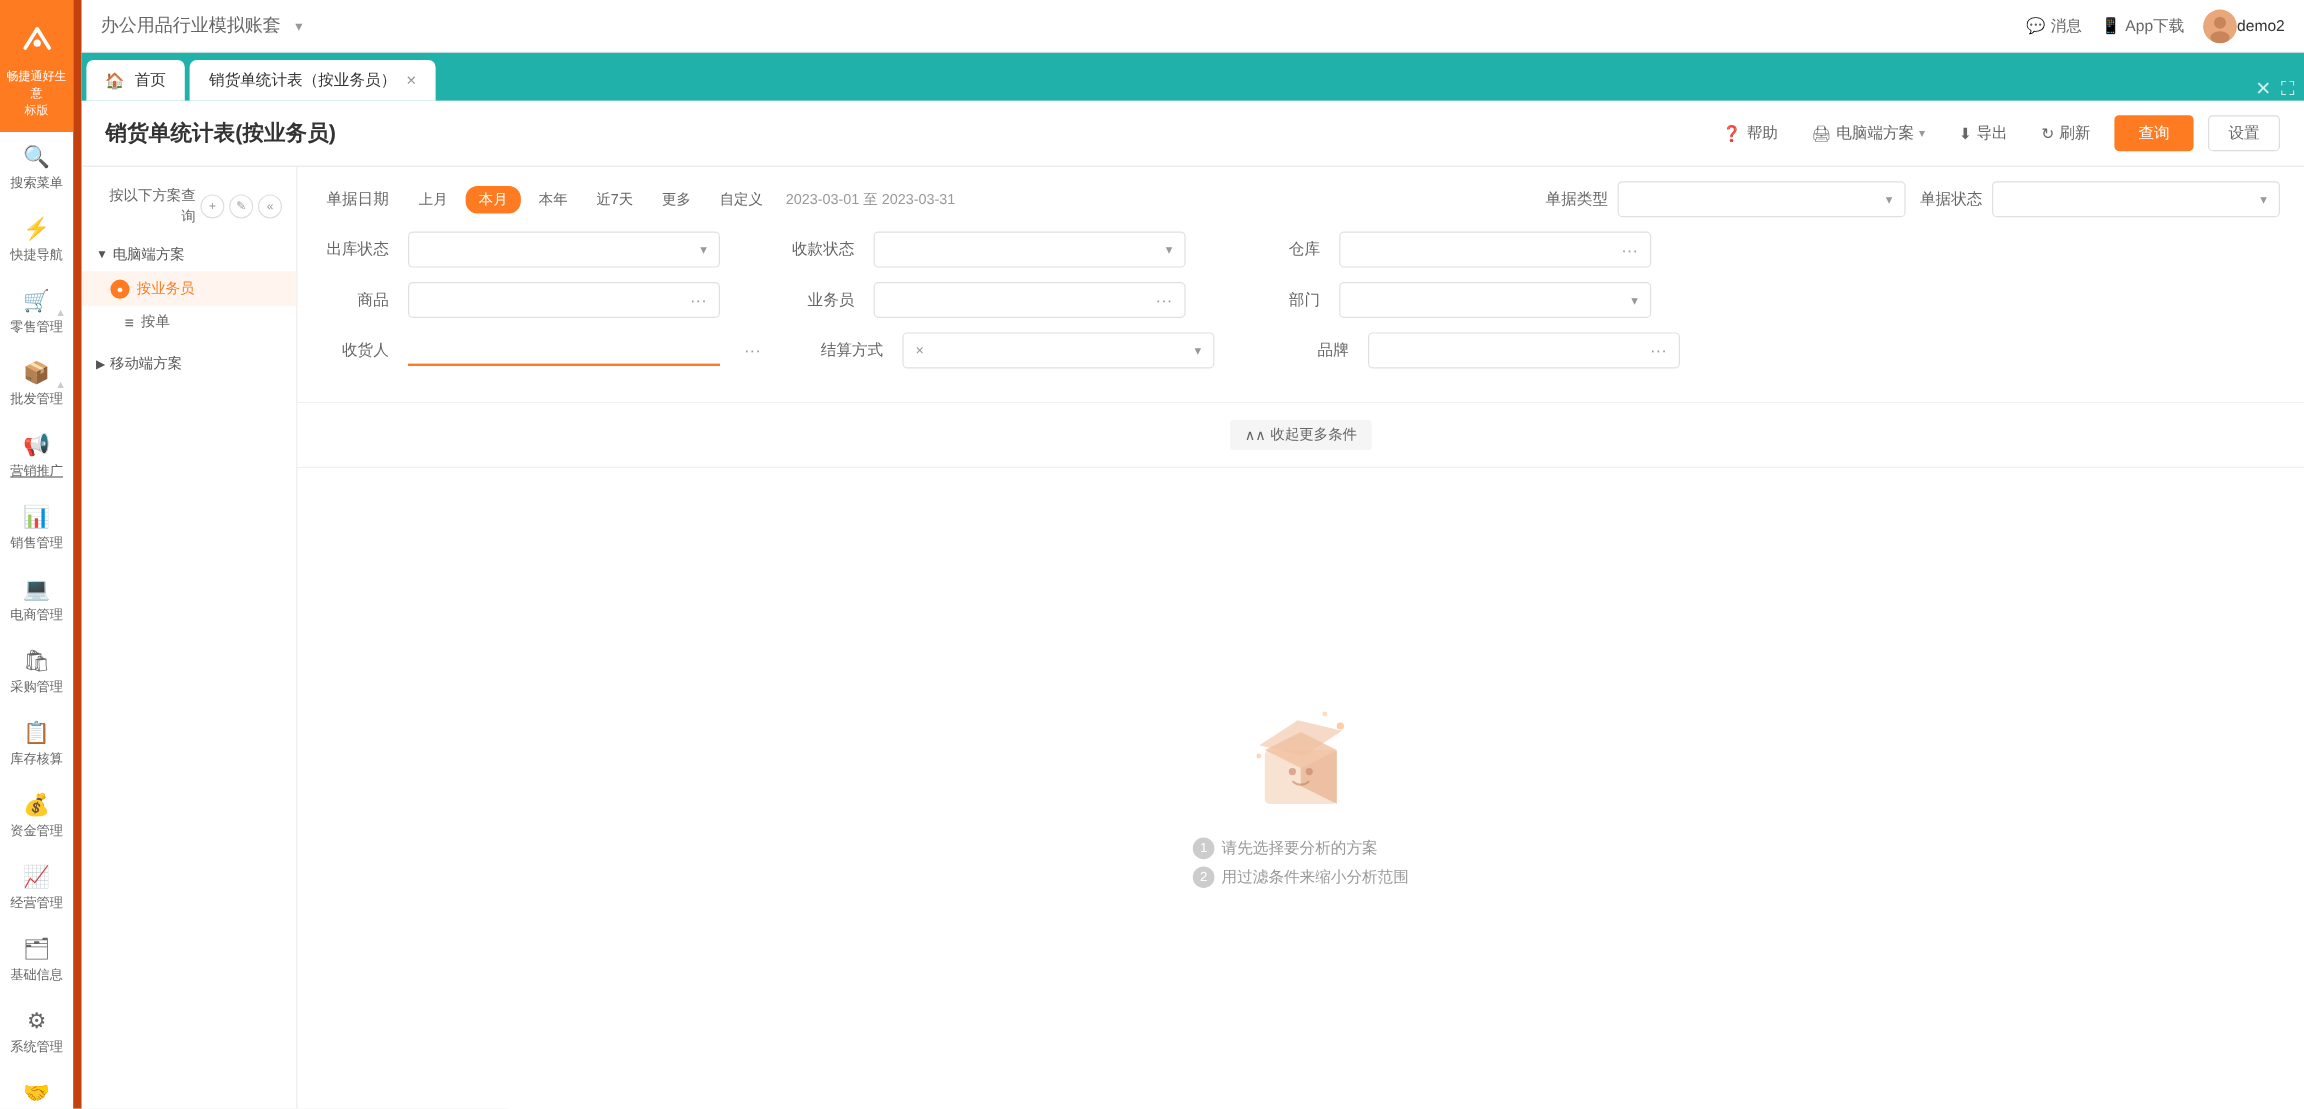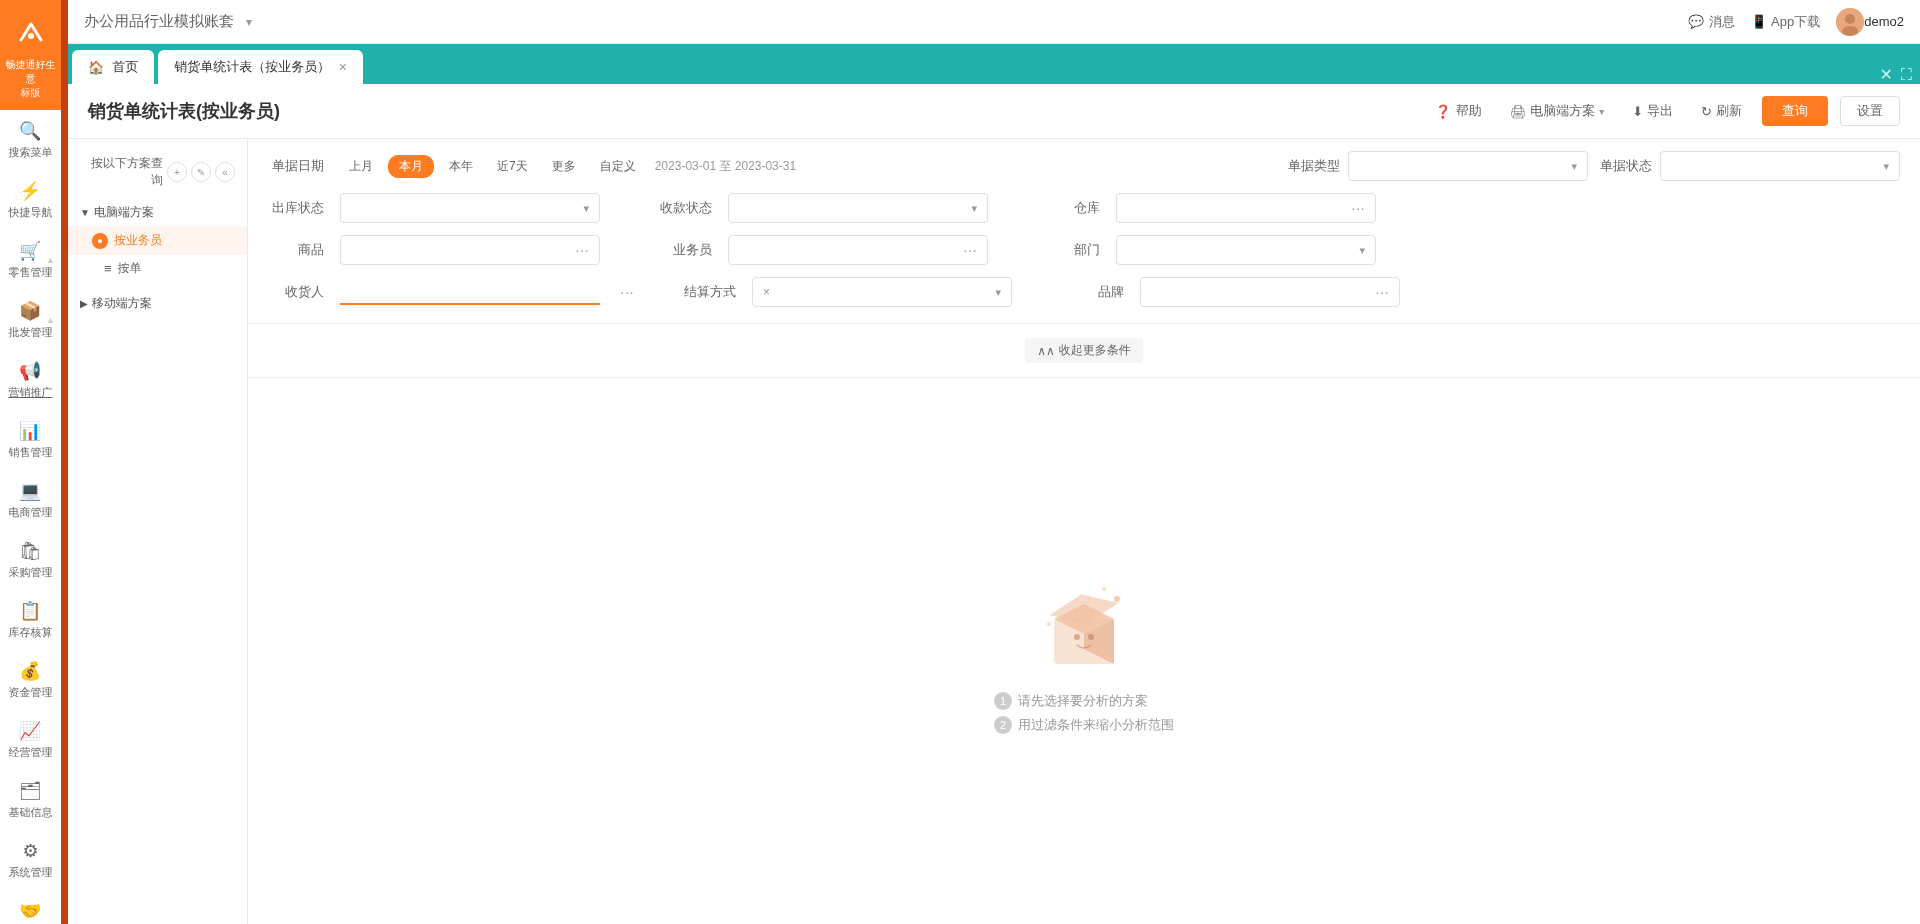--- a/index.html
+++ b/index.html
@@ -56,21 +56,21 @@
     .scheme-item { display: flex; align-items: center; gap: 6px; padding: 6px 12px 6px 24px; font-size: 12px; cursor: pointer; color: #555; }
     .scheme-item.active { color: #ff7b22; background: #fff5ee; }
     .scheme-item .item-icon { width: 16px; height: 16px; border-radius: 50%; display: flex; align-items: center; justify-content: center; font-size: 9px; }
     .scheme-item.active .item-icon { background: #ff7b22; color: white; }
     .sub-item { display: flex; align-items: center; gap: 6px; padding: 5px 12px 5px 36px; font-size: 12px; cursor: pointer; color: #666; }
 
     
     #filter-panel { flex: 1; background: #fff; display: flex; flex-direction: column; }
     .filter-area { padding: 12px 20px; border-bottom: 1px solid #f0f0f0; }
     .filter-row { display: flex; align-items: center; gap: 16px; margin-bottom: 12px; }
-    .filter-row:last-of-type { margin-bottom: 4px; }
+    .filter-row:last-of-type { margin-bottom: 16px; }
     .filter-label { color: #666; font-size: 13px; white-space: nowrap; min-width: 56px; text-align: right; }
     .filter-date-group { display: flex; align-items: center; gap: 6px; flex: 0 0 auto; }
     .date-btn { padding: 3px 8px; border-radius: 3px; font-size: 12px; cursor: pointer; border: 1px solid transparent; color: #666; }
     .date-btn.active { background: #ff7b22; color: #fff; border-color: #ff7b22; border-radius: 10px; padding: 2px 10px; }
     .date-range { font-size: 12px; color: #999; margin-left: 4px; }
     .filter-select { flex: 1; border: 1px solid #e0e0e0; border-radius: 4px; padding: 5px 10px; font-size: 13px; color: #333; display: flex; align-items: center; justify-content: space-between; cursor: pointer; min-width: 180px; max-width: 380px; height: 30px; background: #fff; }
     .filter-select .placeholder { color: #ccc; }
     .filter-select .chevron { color: #999; font-size: 11px; }
     .filter-select .dots { color: #999; font-size: 14px; }
     .filter-select .has-value { color: #333; display: flex; align-items: center; gap: 4px; }

